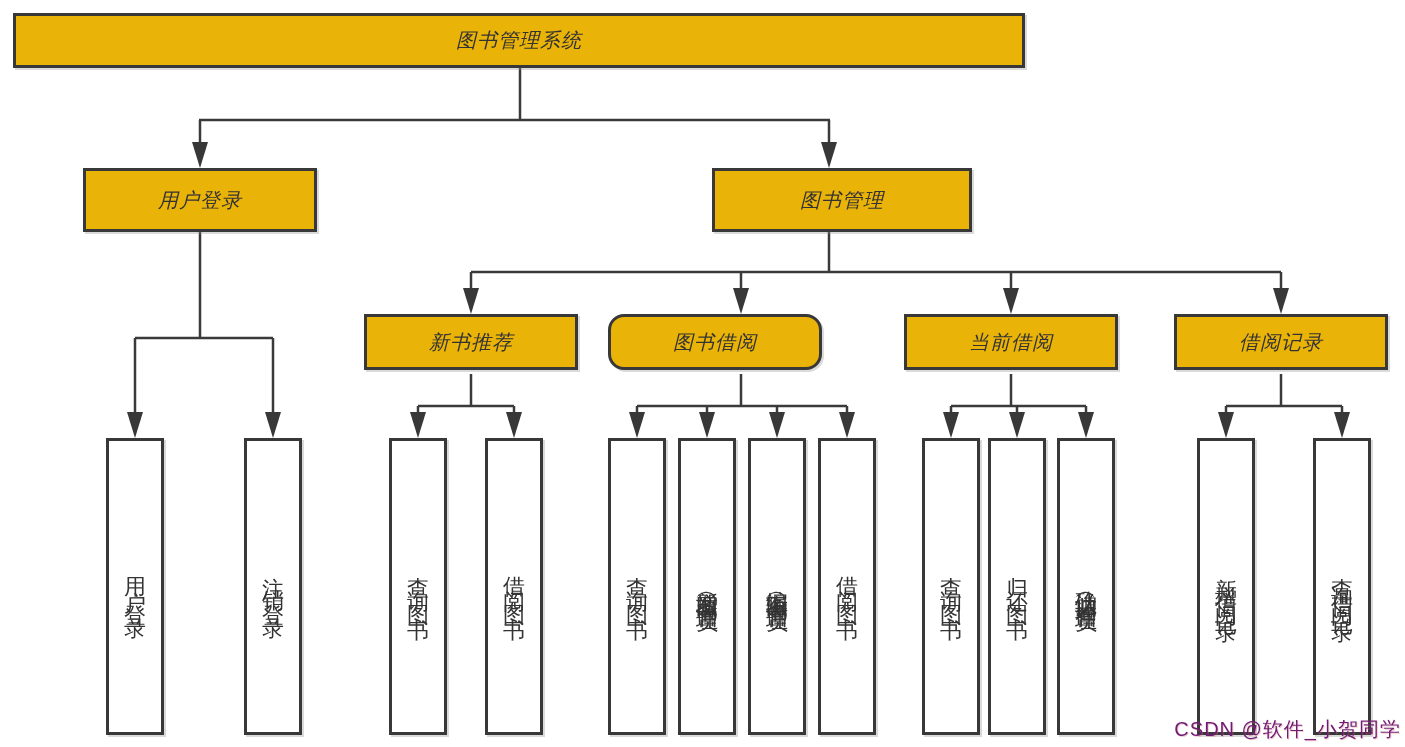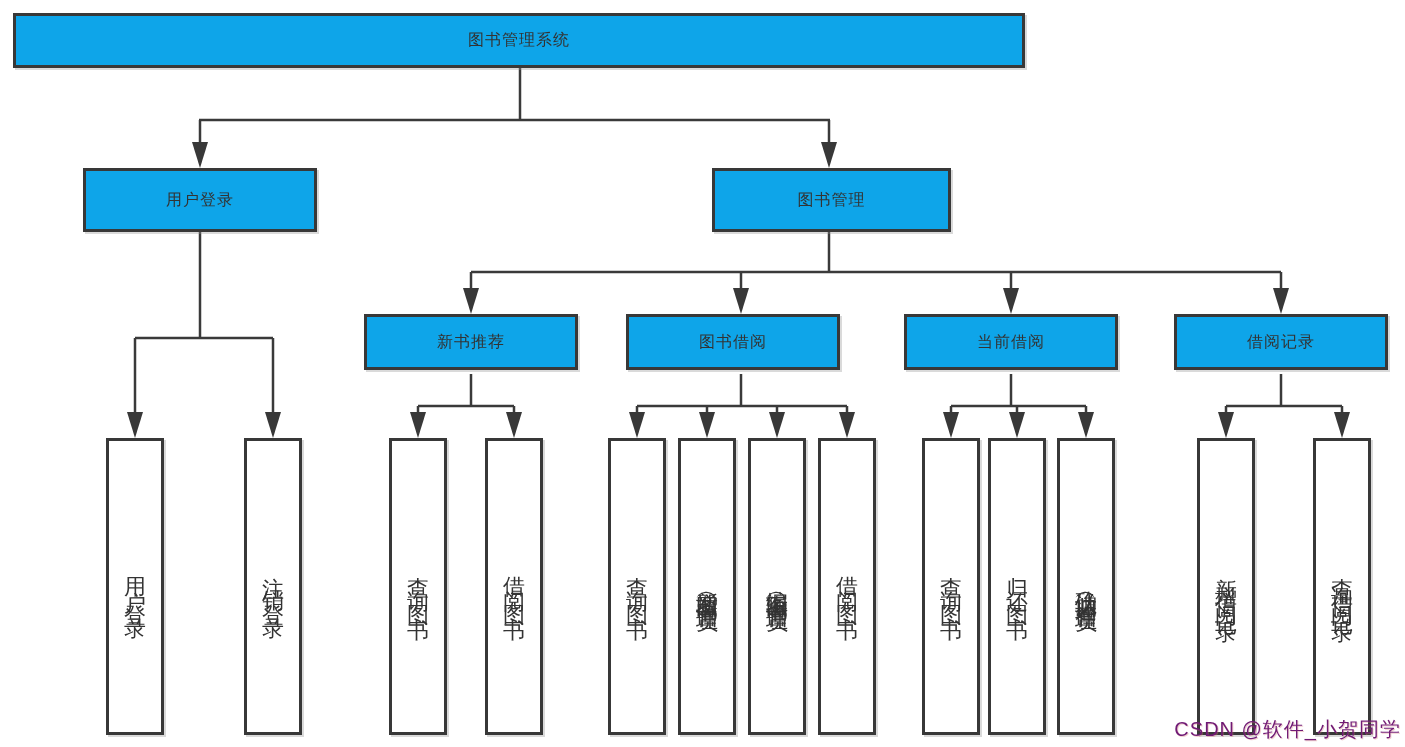--- a/index.html
+++ b/index.html
@@ -13,28 +13,29 @@
   }
   .wires {
     position: absolute;
     left: 0; top: 0;
     width: 1405px; height: 747px;
   }
   .box {
     position: absolute;
     box-sizing: border-box;
     border: 3px solid #383838;
-    background: #0ea5e9;
+    background: #eab308;
     display: flex;
     align-items: center;
     justify-content: center;
-    font-size: 16px;
+    font-size: 20px;
     color: #333333;
     letter-spacing: 1px;
     box-shadow: 2px 2px 0 rgba(150,150,150,0.35);
+    font-style: italic;
   }
   .vbox {
     position: absolute;
     box-sizing: border-box;
     border: 3px solid #383838;
     background: #ffffff;
     display: flex;
     align-items: center;
     justify-content: center;
     font-size: 22px;
@@ -47,24 +48,24 @@
     height: 297px;
     line-height: 1;
   }
   .sp-lg { letter-spacing: 14px; }
   .sp-md { letter-spacing: 9px;  }
   .sp-sm { letter-spacing: 3px;  }
 
   
   .n-root { left: 13px;  top: 13px;  width: 1012px; height: 55px; }
   .n-l2a  { left: 83px;  top: 168px; width: 234px;  height: 64px; }
-  .n-l2b  { left: 712px; top: 168px; width: 239px;  height: 64px; }
+  .n-l2b  { left: 712px; top: 168px; width: 260px;  height: 64px; }
   .n-l3   { top: 314px; height: 56px; width: 214px; }
   .n-l3-0 { left: 364px; }
-  .n-l3-1 { left: 626px; }
+  .n-l3-1 { left: 608px; border-radius: 16px; }
   .n-l3-2 { left: 904px; }
   .n-l3-3 { left: 1174px; }
 
   .lf-a1 { left: 106px; }
   .lf-a2 { left: 244px; }
   .lf-b1 { left: 389px; }
   .lf-b2 { left: 485px; }
   .lf-c1 { left: 608px; }
   .lf-c2 { left: 678px; }
   .lf-c3 { left: 748px; }

